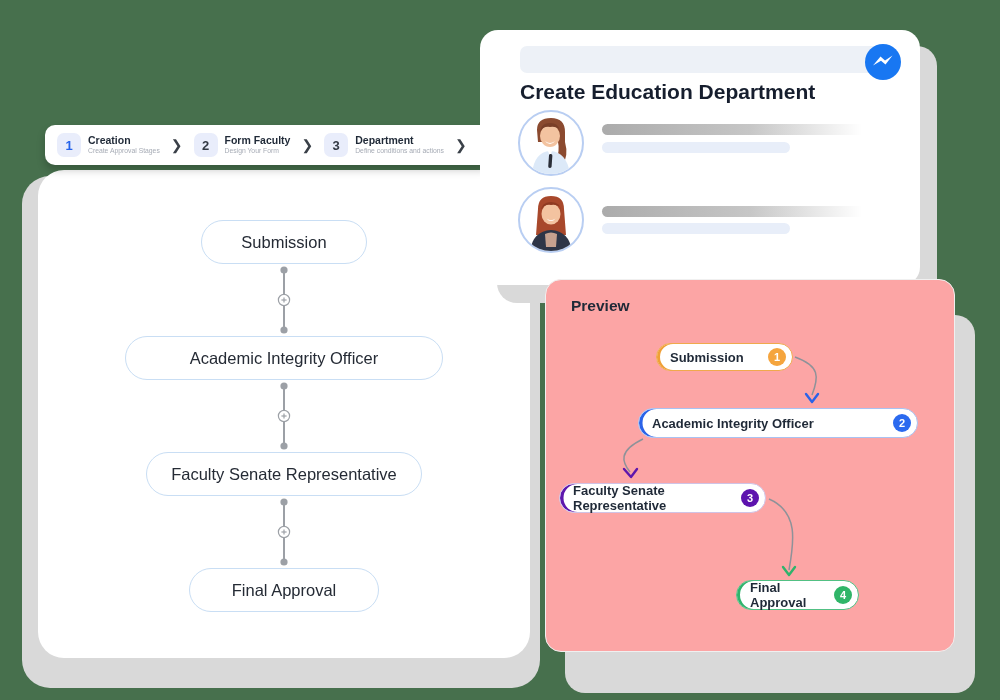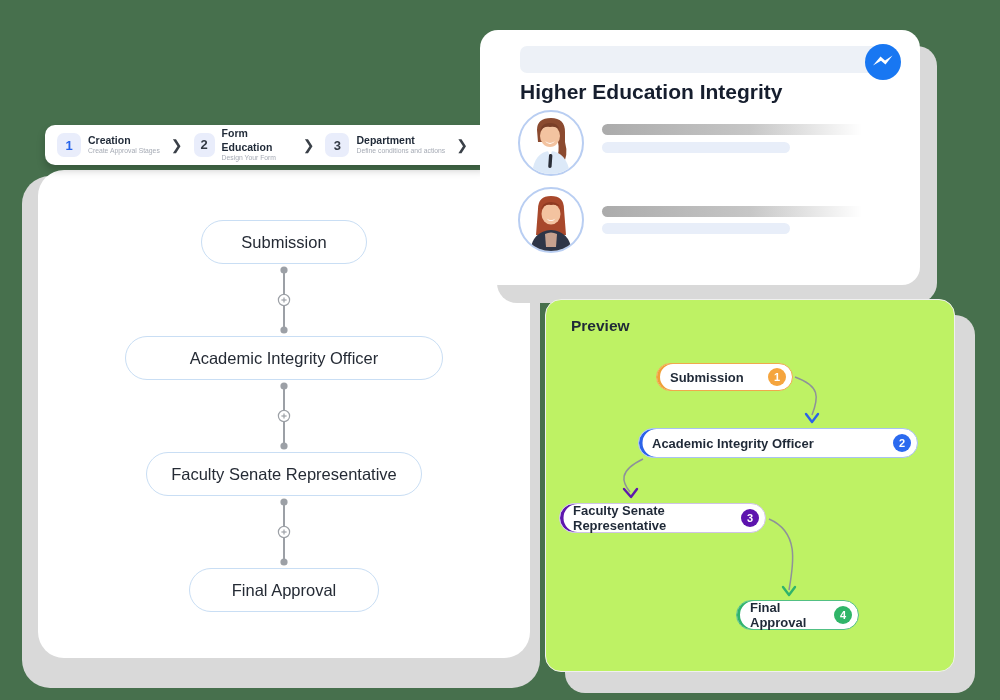--- a/index.html
+++ b/index.html
@@ -44,22 +44,22 @@
   .msgr{position:absolute;left:385px;top:14px;width:36px;height:36px;}
   .chat-title{position:absolute;left:40px;top:50px;font-size:21px;font-weight:600;color:#161E2E;}
   .avatar{position:absolute;width:62px;height:62px;border-radius:50%;border:2px solid #B9CEF2;
           background:#fff;overflow:hidden;}
   .bar{position:absolute;height:11px;border-radius:6px;}
   .bar-dark{background:linear-gradient(90deg,#ABABAB 0%,#C6C6C6 55%,rgba(235,235,235,0) 97%);}
   .bar-light{background:#E8EEF9;}
 
   
   .prev-gray{left:565px;top:315px;width:410px;height:378px;border-radius:20px;z-index:8;}
-  .prev-card{position:absolute;left:545px;top:299px;width:410px;height:373px;border-radius:16px;
-             background:#bef264;border:1px solid #F0F0F0;z-index:9;box-sizing:border-box;}
+  .prev-card{position:absolute;left:545px;top:279px;width:410px;height:373px;border-radius:16px;
+             background:#fca5a5;border:1px solid #F0F0F0;z-index:9;box-sizing:border-box;}
   .prev-title{position:absolute;left:25px;top:17px;font-size:15.5px;font-weight:600;color:#1F2937;}
   .pnode{position:absolute;background:#fff;border-radius:16px;display:flex;align-items:center;
          justify-content:space-between;box-sizing:border-box;padding:0 6px 0 13px;
          font-size:13px;font-weight:700;color:#1F2937;}
   .pbadge{width:18px;height:18px;border-radius:50%;display:flex;align-items:center;
           justify-content:center;font-size:11px;font-weight:700;color:#fff;flex:0 0 18px;margin-left:8px;}
   .n-orange{border:1.4px solid #F0A94C;box-shadow:inset 3px 0 0 #F0A037;}
   .n-orange .pbadge{background:#F5A53E;}
   .n-blue{border:1.4px solid #A9C2F2;box-shadow:inset 3.5px 0 0 #2B63E8;}
   .n-blue .pbadge{background:#2B6AEF;}
@@ -125,21 +125,21 @@
       <div class="step-chip active">1</div>
       <div>
         <div class="step-title">Creation</div>
         <div class="step-sub">Create Approval Stages</div>
       </div>
     </div>
     <div class="step-chevron">❯</div>
     <div class="step">
       <div class="step-chip">2</div>
       <div>
-        <div class="step-title">Form Education</div>
+        <div class="step-title">Form Faculty</div>
         <div class="step-sub">Design Your Form</div>
       </div>
     </div>
     <div class="step-chevron">❯</div>
     <div class="step">
       <div class="step-chip">3</div>
       <div>
         <div class="step-title">Department</div>
         <div class="step-sub">Define conditions and actions</div>
       </div>
@@ -147,21 +147,21 @@
     <div class="step-chevron">❯</div>
   </div>
 
   <div class="gray-layer chat-gray"></div>
   <div class="chat-card">
     <div class="chat-skeleton"></div>
     <svg class="msgr" viewBox="0 0 36 36">
       <circle cx="18" cy="18" r="18" fill="#1877F2"></circle>
       <path d="M8 21.5 L15.5 12.5 L20 16.5 L27.5 11.5 L20.5 20.5 L16 16.8 Z" fill="#fff"></path>
     </svg>
-    <div class="chat-title">Higher Education Integrity</div>
+    <div class="chat-title">Create Education Department</div>
 
     <div class="avatar" style="left:38px;top:80px;">
       <svg viewBox="0 0 62 62" width="62" height="62">
         <path d="M17 18 Q17 6 31 6 Q45 6 45 20 L45 30 Q49 44 42 54 L36 50 Q40 38 38 30 L18 30 Z" fill="#8B4A2F"></path>
         <ellipse cx="30" cy="24" rx="10" ry="11" fill="#F3C3A0"></ellipse>
         <path d="M20 22 Q20 11 30 11 Q40 11 40 22 L40 18 Q36 14 30 15 Q23 14 20 20 Z" fill="#7A3F28"></path>
         <path d="M25 29 Q30 33 35 29 Q33 32 30 32 Q27 32 25 29Z" fill="#fff"></path>
         <path d="M12 62 Q14 40 30 39 Q47 40 50 62 Z" fill="#DCE9F8"></path>
         <path d="M28 39 L30 44 L32 39 Z" fill="#fff"></path>
         <rect x="28.6" y="42" width="3.4" height="14" rx="1.6" fill="#2A2E38" transform="rotate(4 30 49)"></rect>

